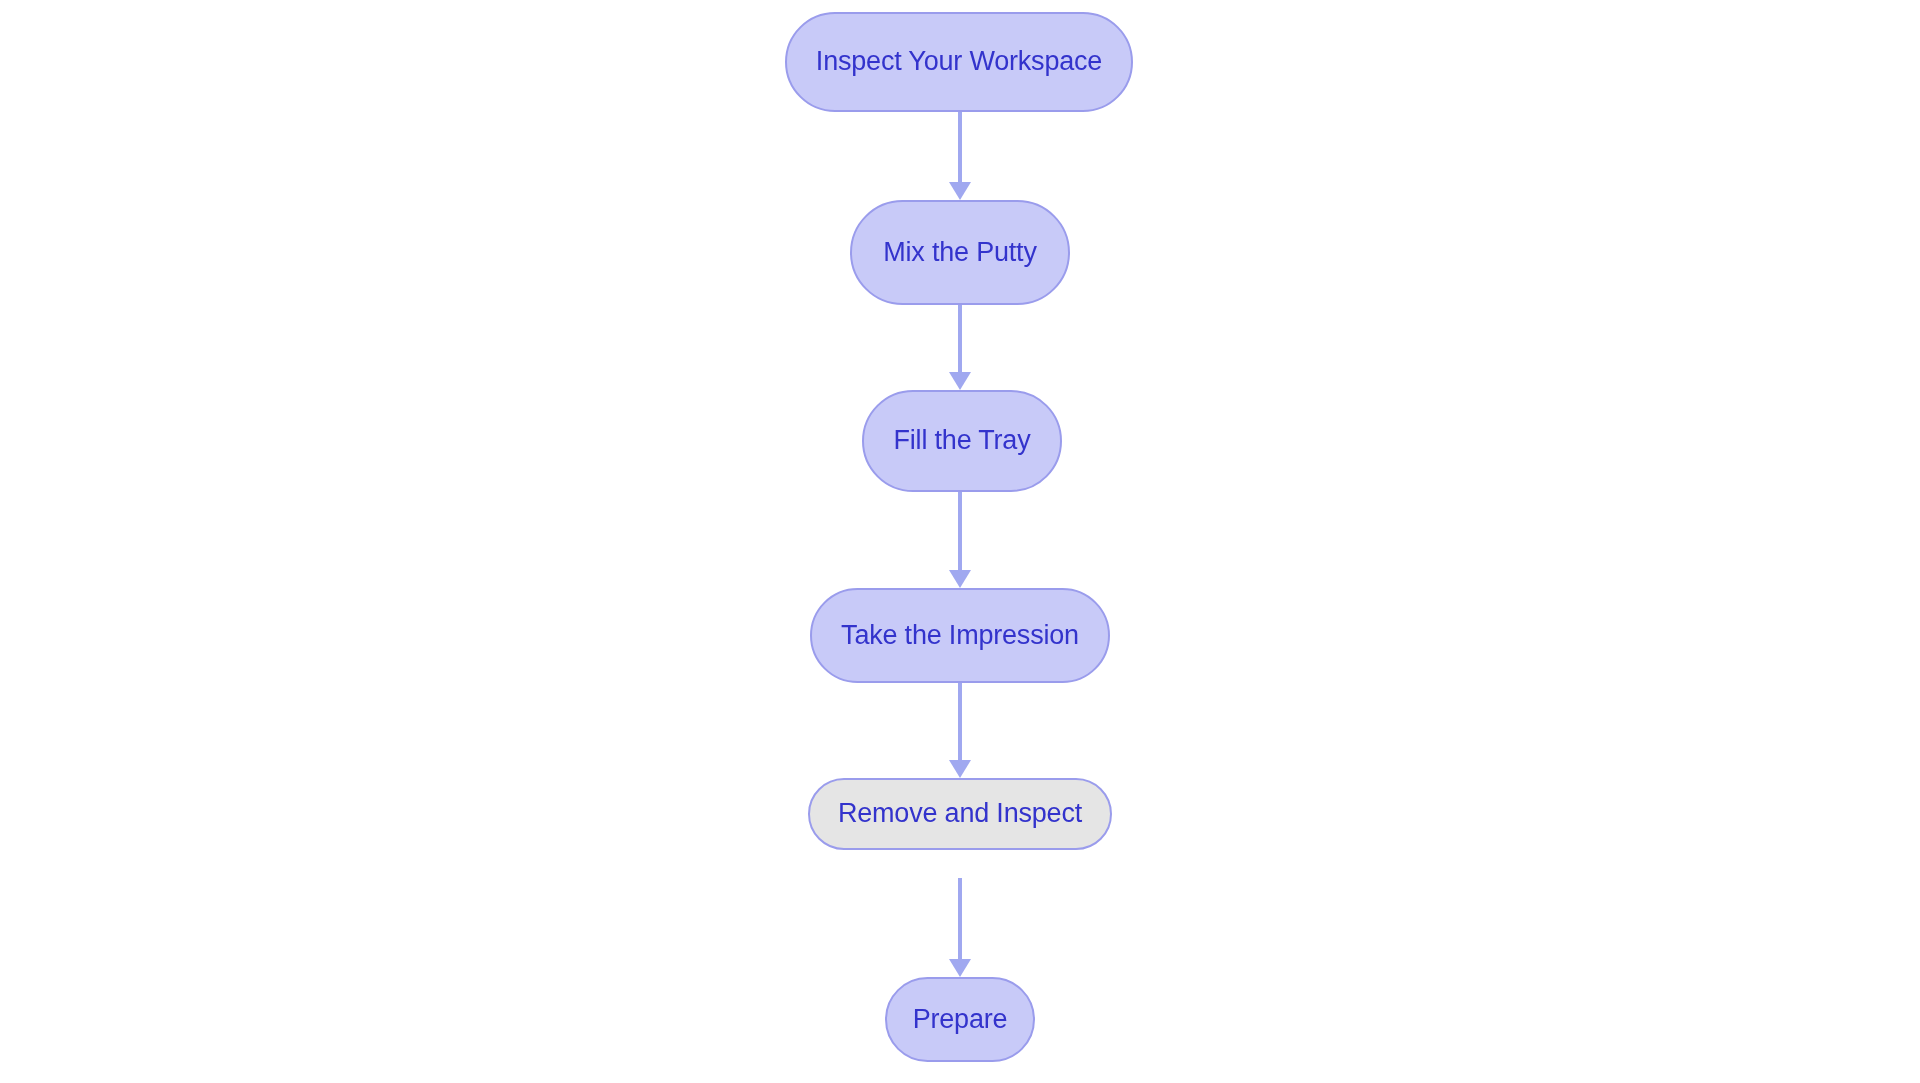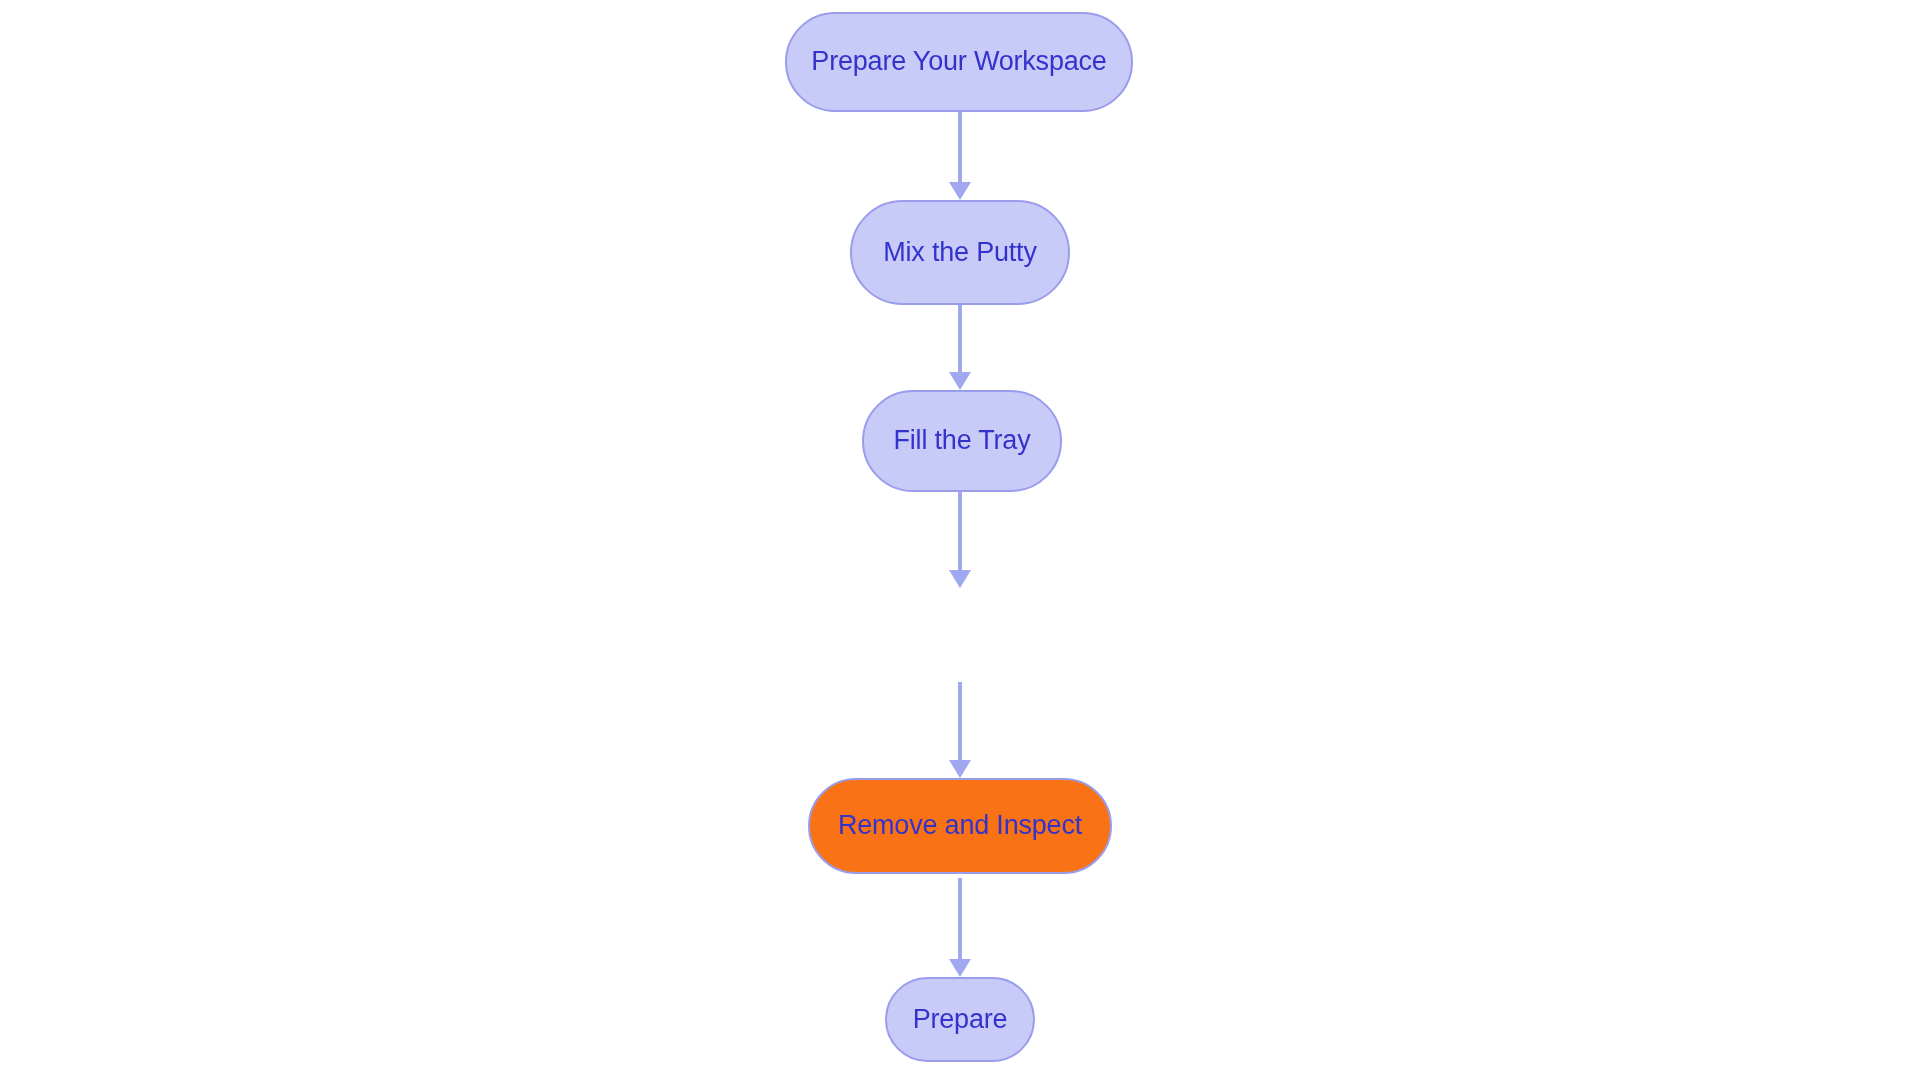--- a/index.html
+++ b/index.html
@@ -73,33 +73,36 @@
         <line x1="960" y1="682" x2="960" y2="762" stroke="#a0a8f0" stroke-width="4"></line>
         <polygon points="949,760 971,760 960,778" fill="#a0a8f0"></polygon>
       </g>
       <g>
         <line x1="960" y1="878" x2="960" y2="961" stroke="#a0a8f0" stroke-width="4"></line>
         <polygon points="949,959 971,959 960,977" fill="#a0a8f0"></polygon>
       </g>
     </svg>
 
   <div class="node" style="left: 785px; top: 12px; width: 348px; height: 100px; background: rgb(200, 202, 248); border-color: rgb(154, 156, 236); color: rgb(51, 51, 204);">
-    <span class="node-label">Prepare Your Workspace</span>
+    <span class="node-label">Inspect Your Workspace</span>
   </div>
 
   <div class="node" style="left: 862px; top: 390px; width: 200px; height: 102px; background: rgb(200, 202, 248); border-color: rgb(154, 156, 236); color: rgb(51, 51, 204);">
     <span class="node-label">Fill the Tray</span>
   </div>
 
   <div class="node" style="left: 850px; top: 200px; width: 220px; height: 105px; background: rgb(200, 202, 248); border-color: rgb(154, 156, 236); color: rgb(51, 51, 204);">
     <span class="node-label">Mix the Putty</span>
   </div>
 
+  <div class="node" style="left: 810px; top: 588px; width: 300px; height: 95px; background: rgb(200, 202, 248); border-color: rgb(154, 156, 236); color: rgb(51, 51, 204);">
+    <span class="node-label">Take the Impression</span>
+  </div>
 
-  <div class="node" style="left: 808px; top: 778px; width: 304px; height: 96px; background: #f97316; border-color: rgb(154, 156, 236); color: rgb(51, 51, 204);">
+  <div class="node" style="left: 808px; top: 778px; width: 304px; height: 72px; background: #e5e5e5; border-color: rgb(154, 156, 236); color: rgb(51, 51, 204);">
     <span class="node-label">Remove and Inspect</span>
   </div>
 
   <div class="node" style="left: 885px; top: 977px; width: 150px; height: 85px; background: rgb(200, 202, 248); border-color: rgb(154, 156, 236); color: rgb(51, 51, 204);">
     <span class="node-label">Prepare</span>
   </div>
 
 </div>
 
 </body></html>

